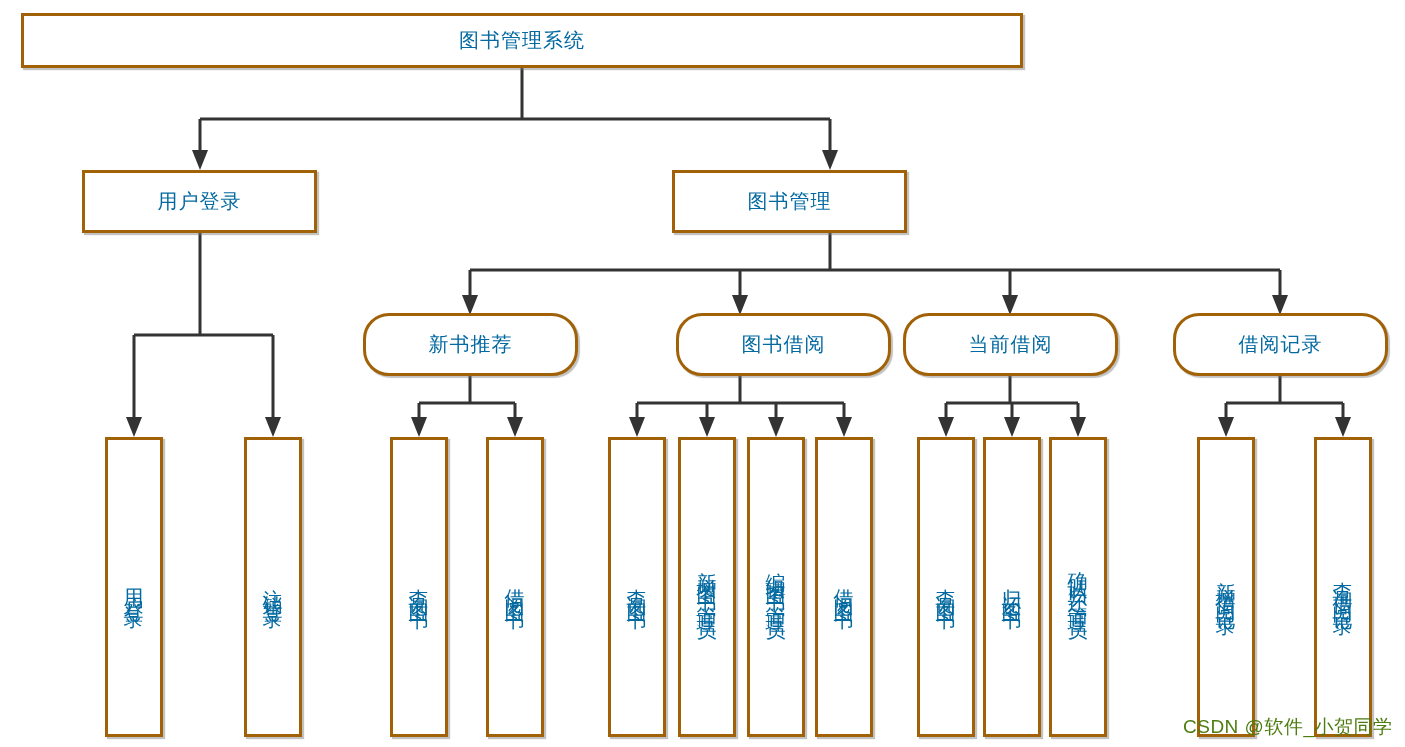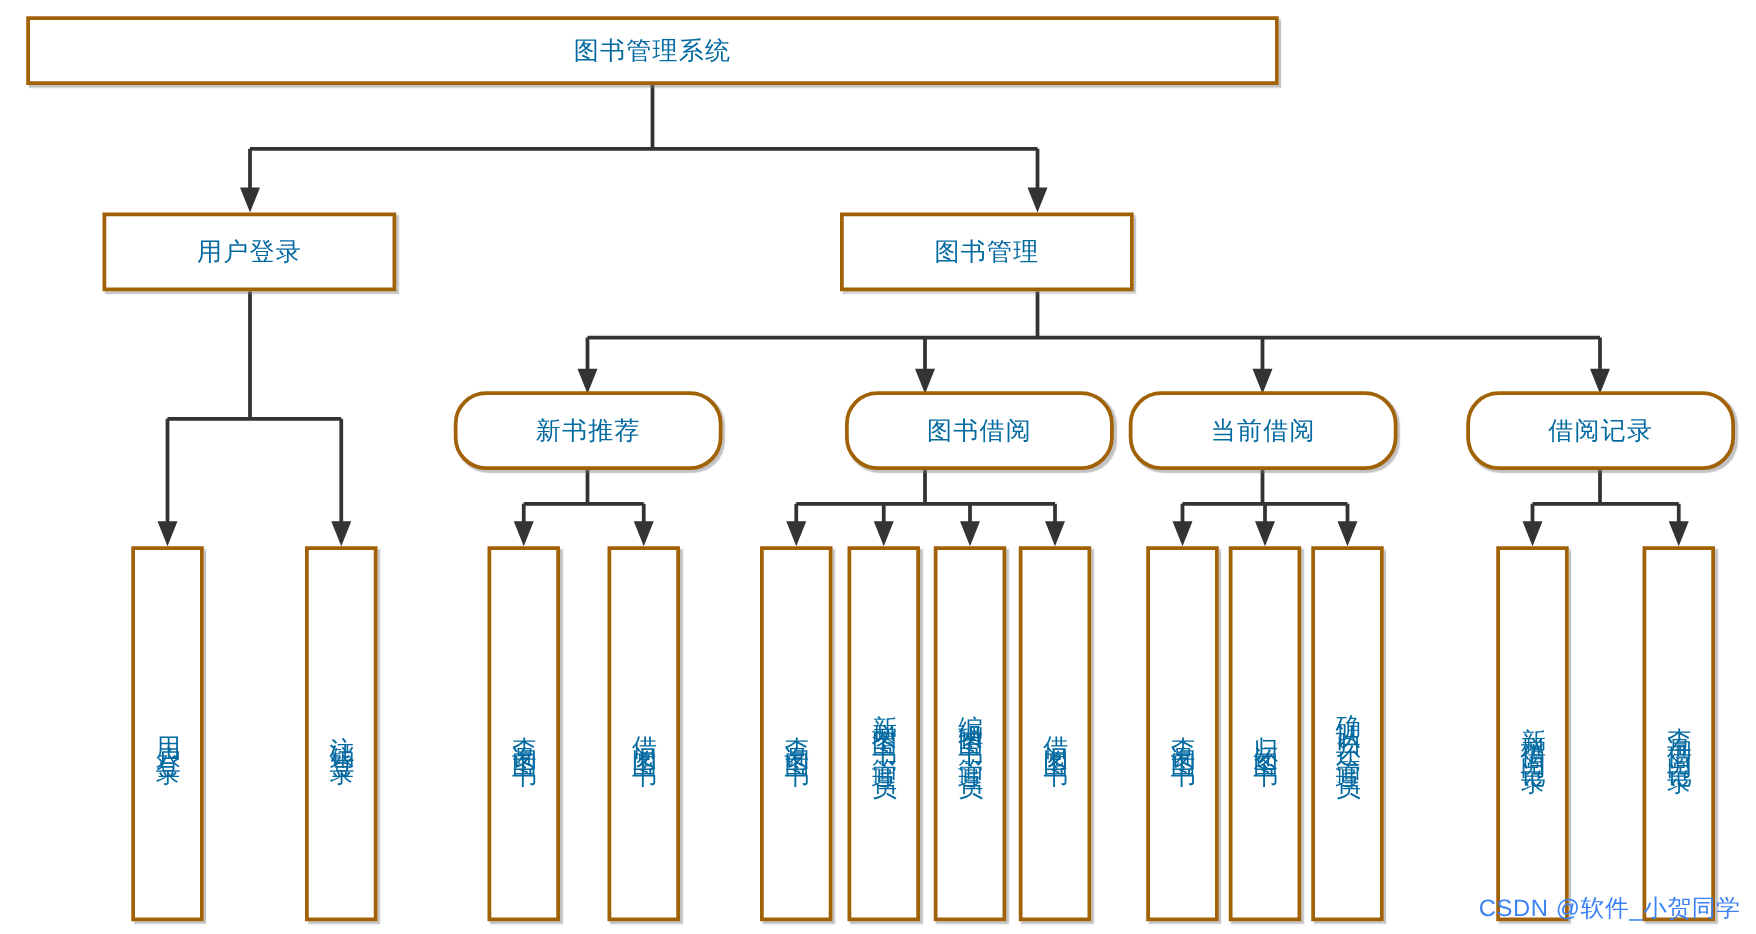--- a/index.html
+++ b/index.html
@@ -27,21 +27,21 @@
   .leaf{width:58px;height:300px;top:437px;}
   .vtext{
     writing-mode:vertical-rl;
     text-orientation:mixed;
     letter-spacing:7px;
     line-height:1.1;
     white-space:nowrap;
   }
   .watermark{
     position:absolute;left:1183px;top:714px;
-    font-size:19px;color:#3b82f6;
+    font-size:19px;color:#4d7c0f;
     z-index:5;letter-spacing:0.5px;
     white-space:nowrap;
   }
 </style>
 </head>
 <body>
 
 <div id="canvas">
 
   <svg class="connectors" width="1405" height="747" viewBox="0 0 1405 747">

